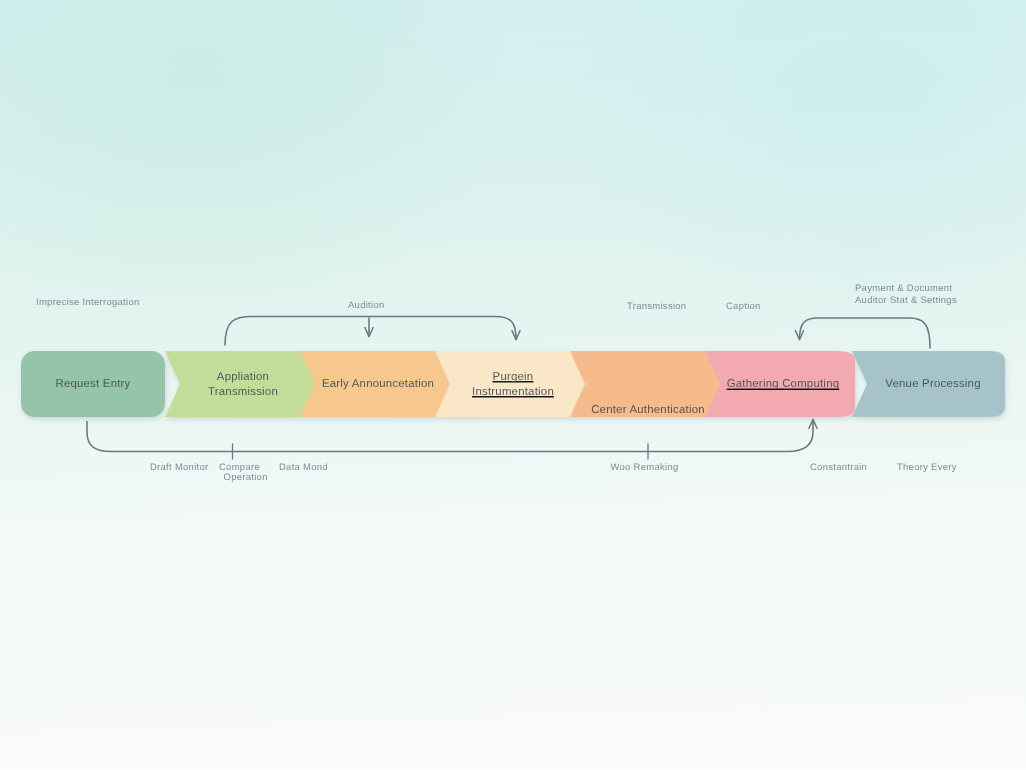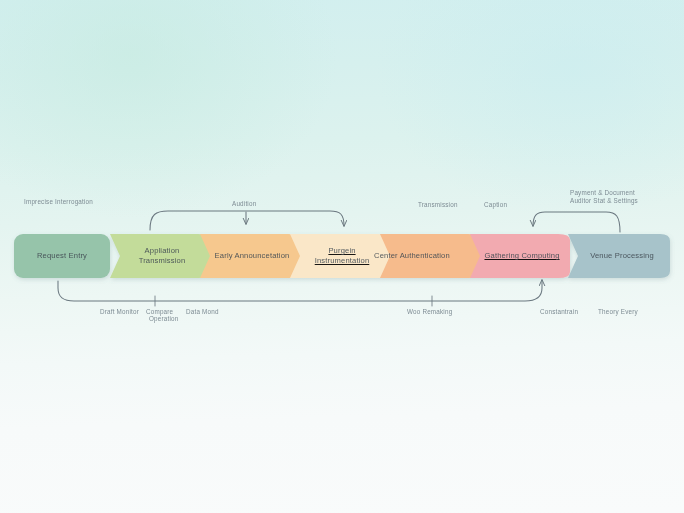--- a/index.html
+++ b/index.html
@@ -139,21 +139,21 @@
   </div>
 
   <div class="stage" style="left:208px; top:234px; width:88px;">
     <span class="stage-label">Early Announcetation</span>
   </div>
 
   <div class="stage" style="left:298px; top:234px; width:88px;text-decoration:underline;">
     <span class="stage-label">Purgein Instrumentation</span>
   </div>
 
-  <div class="stage" style="left:368px; top:234px; width:88px;">
+  <div class="stage" style="left:388px; top:234px; width:88px;align-items:flex-end;">
     <span class="stage-label">Center Authentication</span>
   </div>
 
   <div class="stage" style="left:478px; top:234px; width:88px;text-decoration:underline;">
     <span class="stage-label">Gathering Computing</span>
   </div>
 
   <div class="stage" style="left:578px; top:234px; width:88px;">
     <span class="stage-label">Venue Processing</span>
   </div>

